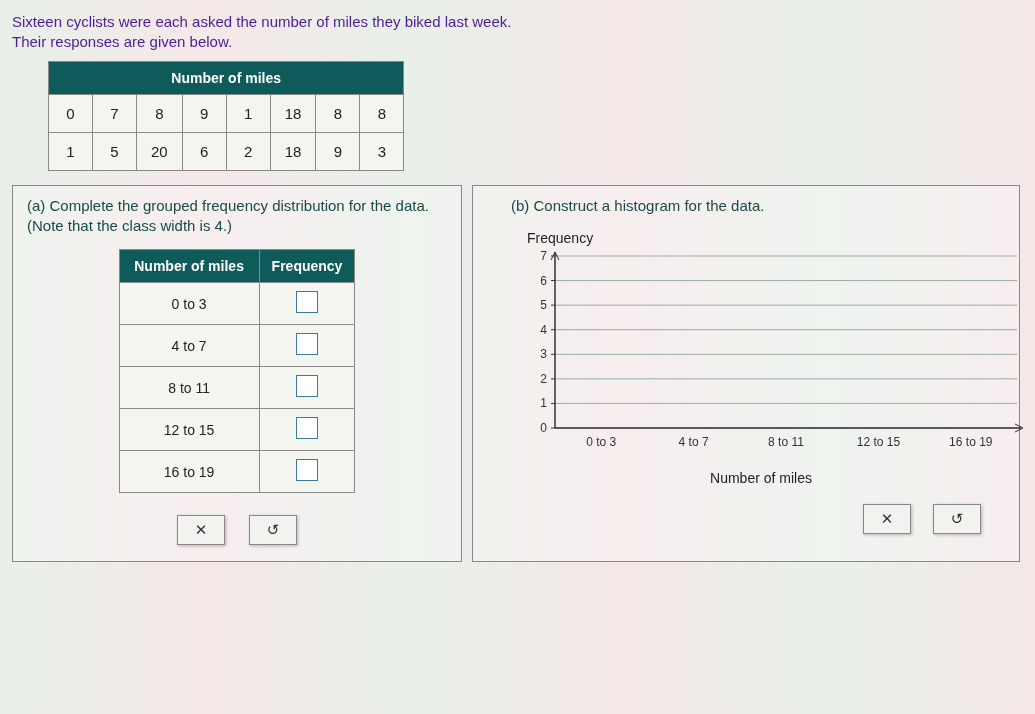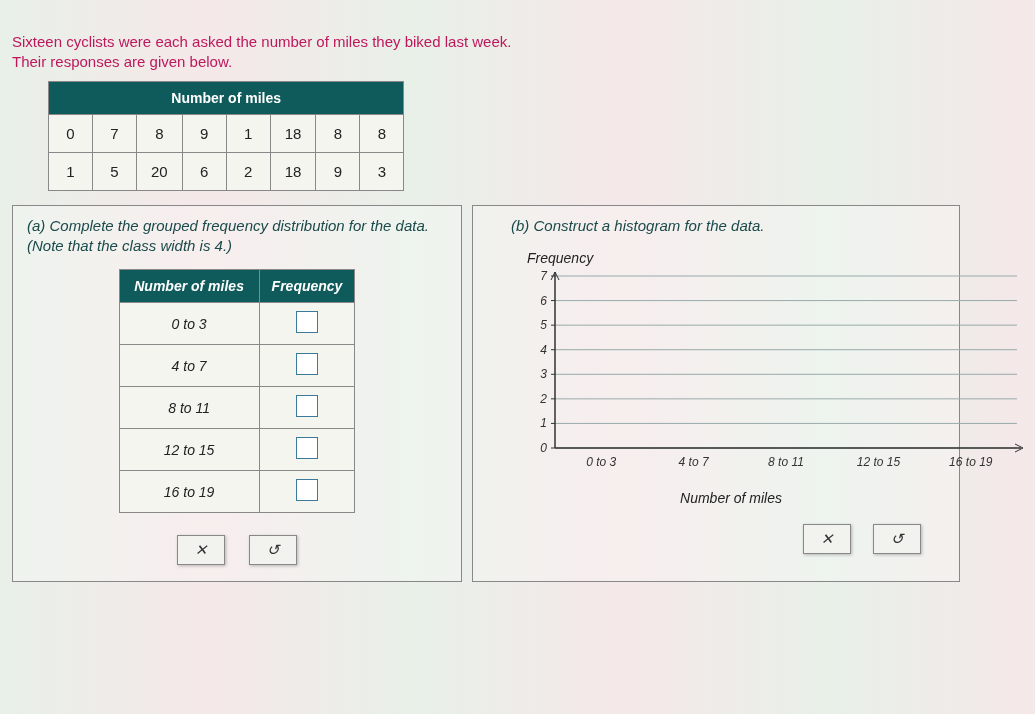--- a/index.html
+++ b/index.html
@@ -6,38 +6,38 @@
   body {
     margin: 0;
     padding: 12px;
     font-family: Arial, sans-serif;
     background: linear-gradient(90deg, #e8f0e8 0%, #f5e8e8 20%, #e8f0e8 40%, #f5e8e8 60%, #e8f0e8 80%, #f5e8e8 100%);
     background-color: #eaf0ea;
     color: #222;
     width: 1035px;
     height: 714px;
   }
-  .intro { font-size: 15px; color: #be185d; margin-bottom: 10px; line-height: 1.3; margin-top: 20px; }
+  .intro { font-size: 15px; color: #4c1d95; margin-bottom: 10px; line-height: 1.3; }
   .data-table-wrap { margin: 8px 0 14px 36px; }
   .data-table { border-collapse: collapse; }
   .data-table th {
     background: #0f5a5a; color: #fff; font-weight: bold;
     padding: 8px 0; font-size: 14px; border: 1px solid #888;
   }
   .data-table td {
     border: 1px solid #888; padding: 10px 14px; text-align: center;
     background: #f5f5f0; font-size: 15px; width: 44px;
   }
   .panels { display: flex; gap: 10px; }
   .panel {
     border: 1px solid #888; padding: 10px 14px 16px 14px;
-    background: rgba(255,255,255,0.25); position: relative; font-style: italic;
+    background: rgba(255,255,255,0.25); position: relative;
   }
   .panel-a { width: 450px; }
-  .panel-b { width: 488px; padding-left: 38px; }
+  .panel-b { width: 548px; padding-left: 38px; }
   .q-text { font-size: 15px; color: #1a4a4a; margin-bottom: 14px; line-height: 1.3; }
   .freq-wrap { margin: 0 auto; width: 300px; }
   .freq-table { border-collapse: collapse; margin: 0 auto; }
   .freq-table th {
     background: #0f5a5a; color: #fff; font-weight: bold;
     padding: 8px 12px; font-size: 14px; border: 1px solid #888;
   }
   .freq-table td {
     border: 1px solid #888; padding: 8px 12px; text-align: center;
     background: #f5f5f0; font-size: 14px;

